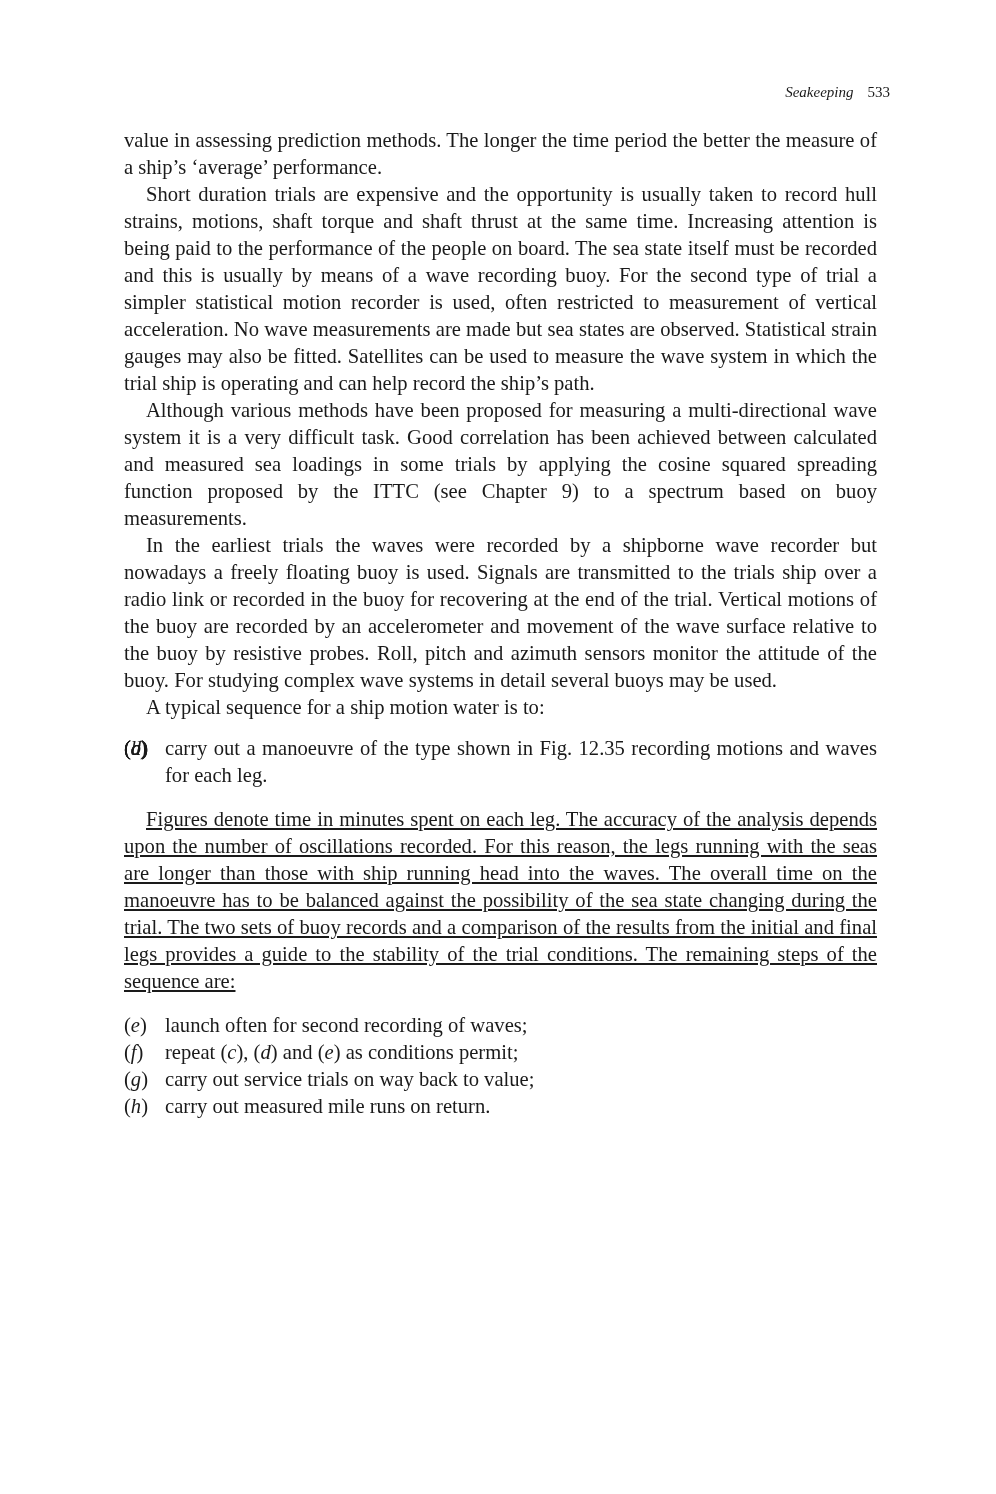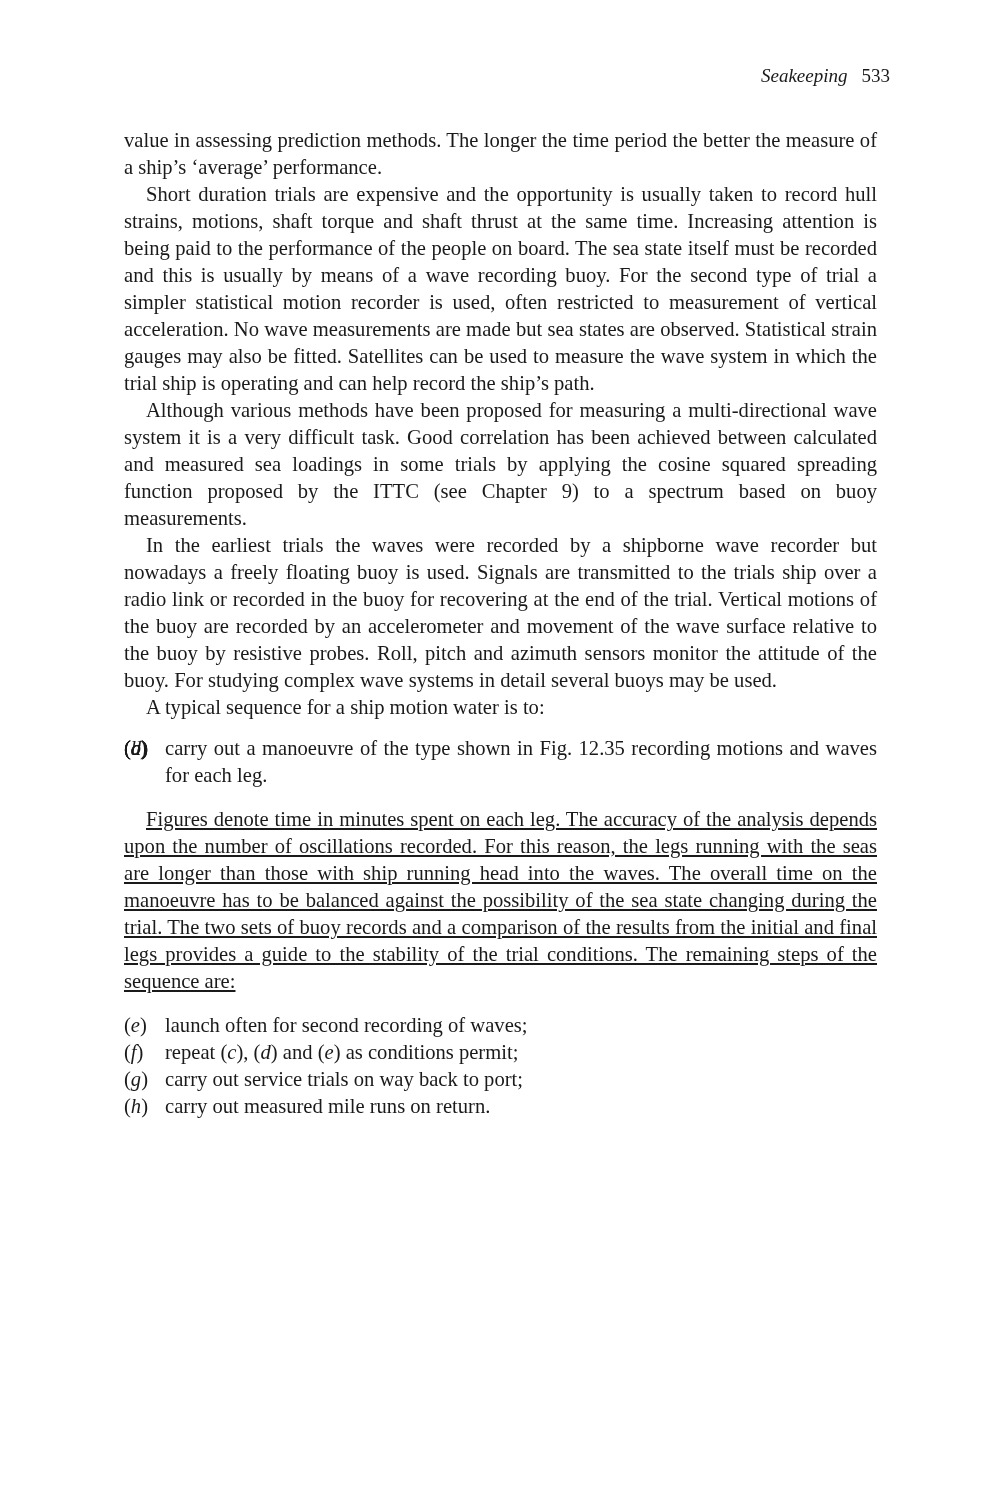--- a/index.html
+++ b/index.html
@@ -10,23 +10,23 @@
     body {
       width: 996px;
       height: 1494px;
       position: relative;
       overflow: hidden;
       font-family: "Liberation Serif", "DejaVu Serif", serif;
       color: #1a1a1a;
     }
     .header {
       position: absolute;
-      top: 62px;
+      top: 78px;
       right: 106px;
-      font-size: 19px;
+      font-size: 15px;
       line-height: 28px;
       white-space: nowrap;
     }
     .header .running-title {
       font-style: italic;
       margin-right: 14px;
     }
     .content {
       position: absolute;
       left: 124px;
@@ -101,20 +101,20 @@
     <li>
       <span class="marker">(<i>e</i>)</span>
       <span>launch often for second recording of waves;</span>
     </li>
     <li>
       <span class="marker">(<i>f</i>)</span>
       <span><span>repeat (</span><i class="it">c</i><span>), (</span><i class="it">d</i><span>) and (</span><i class="it">e</i><span>) as conditions permit;</span></span>
     </li>
     <li>
       <span class="marker">(<i>g</i>)</span>
-      <span>carry out service trials on way back to port;</span>
+      <span>carry out service trials on way back to value;</span>
     </li>
     <li>
       <span class="marker">(<i>h</i>)</span>
       <span>carry out measured mile runs on return.</span>
     </li>
   </ul>
 </div>
 
 </body></html>

